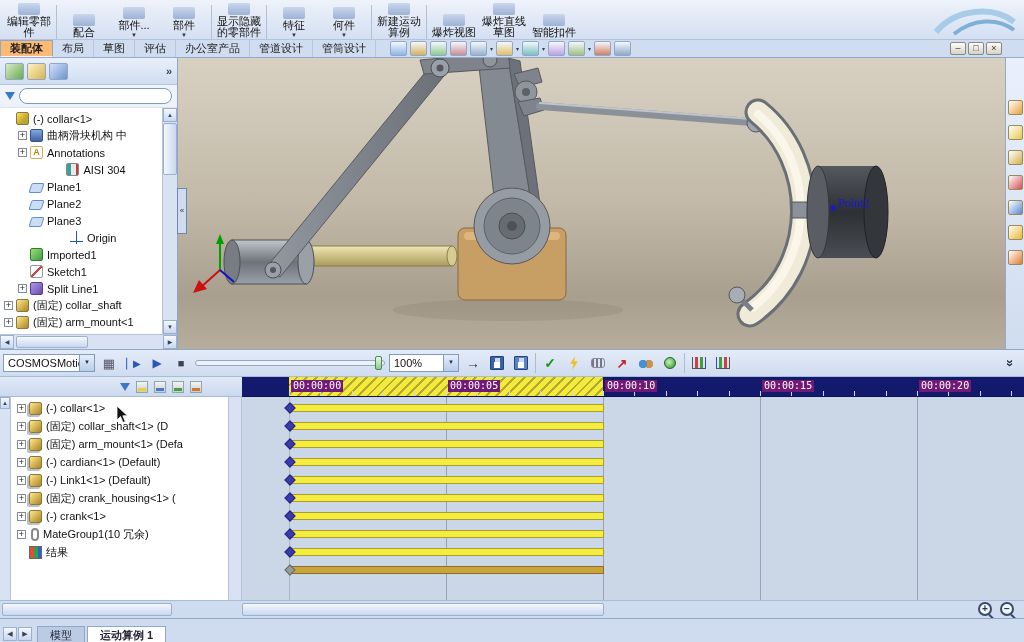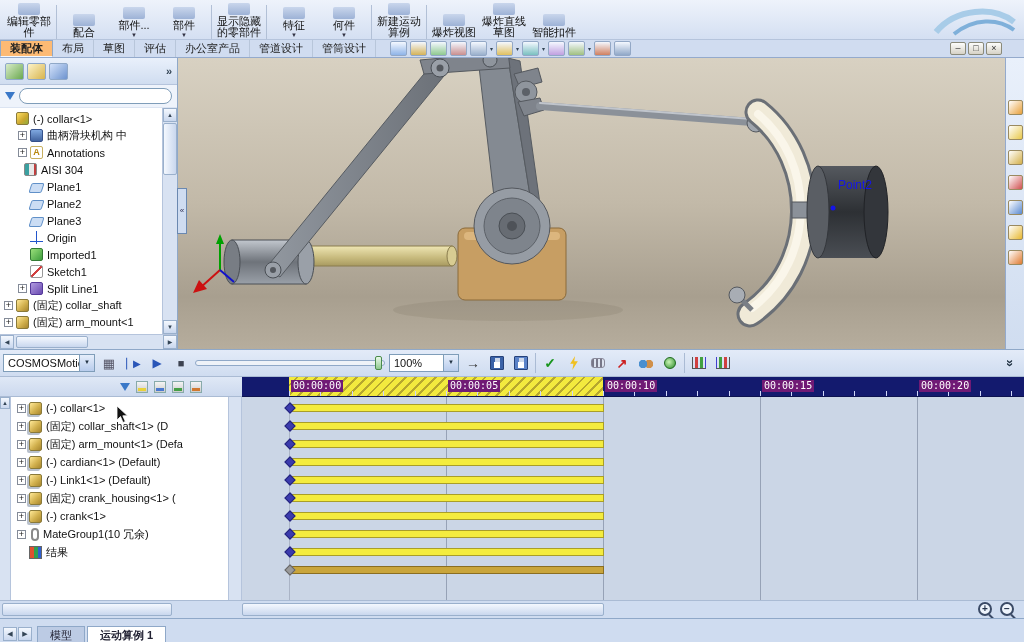--- a/index.html
+++ b/index.html
@@ -62,21 +62,21 @@
 #lp-hscroll{height:15px;flex:none;background:#d8e2f2;border-top:1px solid #b5c4dc;position:relative}
 .sb-l{left:0;top:0;height:14px}.sb-r{right:0;left:auto;top:0;height:14px}
 .sthumbh{position:absolute;left:16px;top:1px;width:72px;height:12px;background:linear-gradient(#f4f8fe,#c9d7ee);border:1px solid #9ab0cc;border-radius:2px}
 
 
 #split-handle{position:absolute;left:177px;top:188px;width:10px;height:46px;background:#cfdcf0;border:1px solid #6a88b0;z-index:6;text-align:center;color:#335;font-size:8px;line-height:44px}
 #split-handle::before{content:"«"}
 
 
 #viewport{position:absolute;left:178px;top:58px;width:827px;height:291px;background:linear-gradient(180deg,#d8d1c2,#c2b9a8 50%,#a89f8f 82%,#b6ad9d);overflow:hidden}
-#point-label{position:absolute;left:660px;top:120px;color:#1515e8;font-family:Liberation Sans, sans-serif;font-size:12px}
+#point-label{position:absolute;left:660px;top:138px;color:#1515e8;font-family:Liberation Serif, serif;font-size:12px}
 
 
 #task-pane{position:absolute;right:0;top:58px;width:19px;height:291px;background:linear-gradient(#e9f0fb,#d0ddf0);border-left:1px solid #94aacc}
 #task-icons{display:flex;flex-direction:column;align-items:center;gap:10px;padding-top:42px}
 .task-icon{width:15px;height:15px;border:1px solid #9a8a60;border-radius:2px;flex:none}
 
 
 #motion-toolbar{position:absolute;left:0;top:349px;width:1024px;height:28px;background:linear-gradient(#e3ebf8,#cfdcf0);border-top:1px solid #8fa8c8;border-bottom:1px solid #aabbd4;display:flex;align-items:center;gap:4px;padding:0 3px}
 .combo{display:flex;align-items:center;background:#fff;border:1px solid #7f9db9;height:18px;flex:none}
 .combo .txt{flex:1;padding:0 4px;overflow:hidden;white-space:nowrap}
@@ -281,41 +281,41 @@
           <div class="trow" style="padding-left: 18px;">
             <div class="plus"></div>
             <div class="ticon ti-folder"></div>
             <div class="tlab">曲柄滑块机构 中</div>
           </div>
           <div class="trow" style="padding-left: 18px;">
             <div class="plus"></div>
             <div class="ticon ti-annotations"></div>
             <div class="tlab">Annotations</div>
           </div>
-          <div class="trow" style="padding-left: 12px;">
+          <div class="trow" style="padding-left: 18px; justify-content: center;">
             <div class="plus hide"></div>
             <div class="ticon ti-material"></div>
             <div class="tlab">AISI 304</div>
           </div>
           <div class="trow" style="padding-left: 18px;">
             <div class="plus hide"></div>
             <div class="ticon ti-plane"></div>
             <div class="tlab">Plane1</div>
           </div>
           <div class="trow" style="padding-left: 18px;">
             <div class="plus hide"></div>
             <div class="ticon ti-plane"></div>
             <div class="tlab">Plane2</div>
           </div>
           <div class="trow" style="padding-left: 18px;">
             <div class="plus hide"></div>
             <div class="ticon ti-plane"></div>
             <div class="tlab">Plane3</div>
           </div>
-          <div class="trow" style="padding-left: 18px;">
+          <div class="trow" style="padding-left: 18px; margin-left: 40px;">
             <div class="plus hide"></div>
             <div class="ticon ti-origin"></div>
             <div class="tlab">Origin</div>
           </div>
           <div class="trow" style="padding-left: 18px;">
             <div class="plus hide"></div>
             <div class="ticon ti-imported"></div>
             <div class="tlab">Imported1</div>
           </div>
           <div class="trow" style="padding-left: 18px;">

